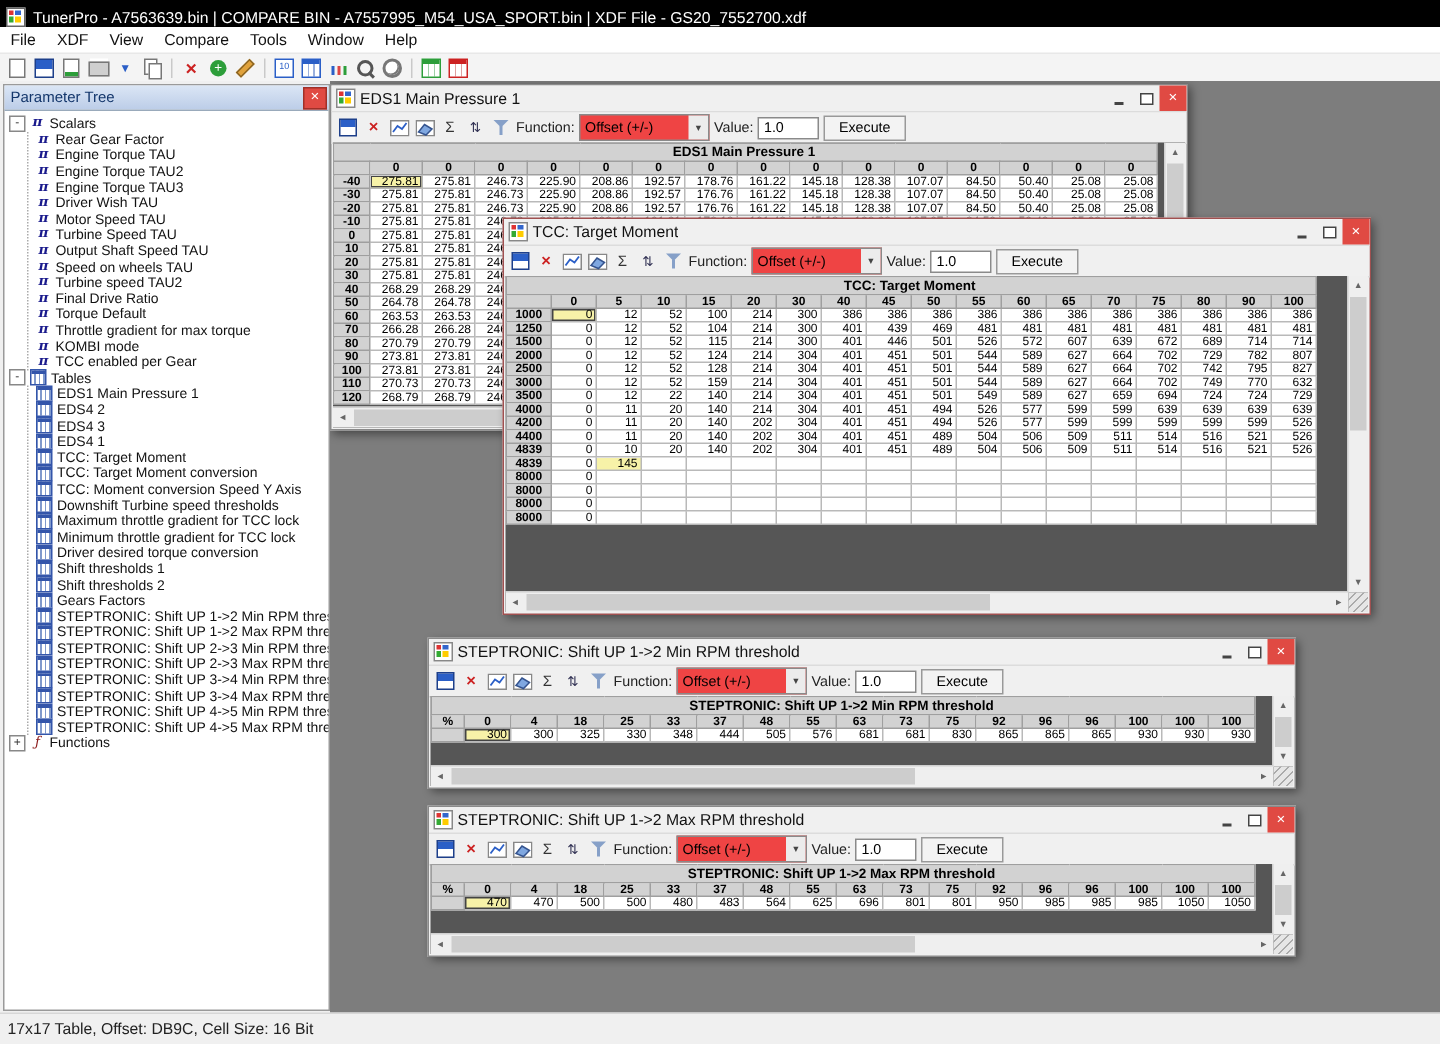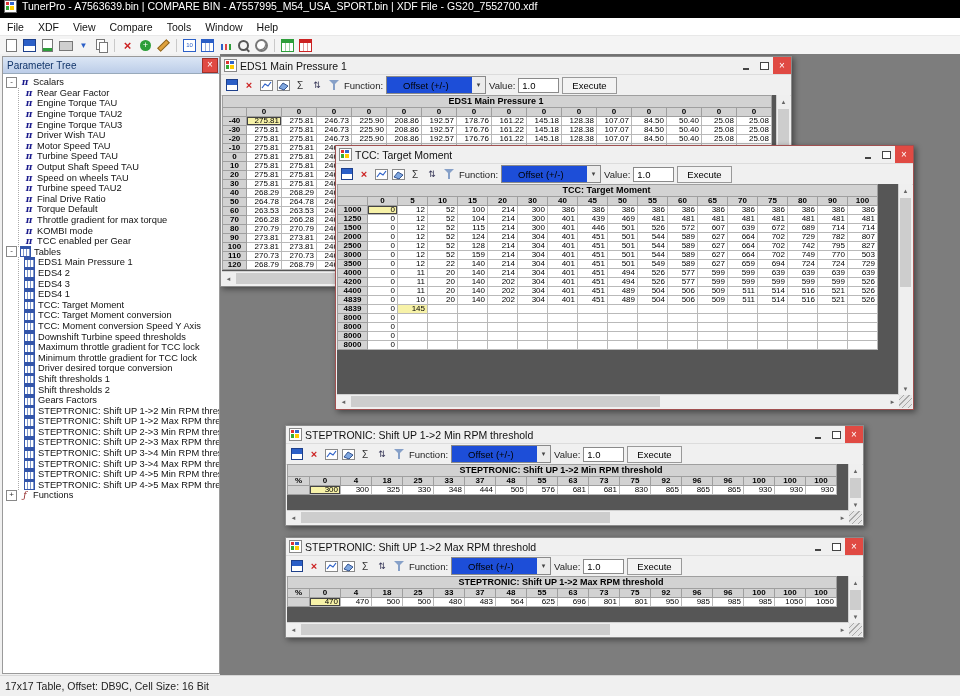--- a/index.html
+++ b/index.html
@@ -1,19 +1,19 @@
 <!DOCTYPE html>
 <html><head>
 <meta charset="utf-8">
 <style>
   html,body{margin:0;padding:0;background:#444;}
   .app{position:relative;width:960px;height:696px;background:#f0f0f0;overflow:hidden;
        font-family:"Liberation Sans",sans-serif;-webkit-font-smoothing:antialiased;}
   
-  .titlebar{height:18px;background:#000;color:#fff;display:flex;align-items:flex-start;gap:5px;
+  .titlebar{height:18px;background:#000;color:#fff;display:flex;align-items:flex-end;gap:5px;
             padding-left:4px;font-size:10.5px;}
   .app-icon{width:11px;height:11px;border:1px solid #666;background:
     linear-gradient(#d33 0 0) 1px 1px/3px 3px no-repeat,
     linear-gradient(#36c 0 0) 5px 1px/4px 3px no-repeat,
     linear-gradient(#3a3 0 0) 1px 5px/3px 4px no-repeat,
     linear-gradient(#fc0 0 0) 5px 5px/4px 4px no-repeat,#fff;flex:none;}
   .menubar{height:17px;background:#fff;display:flex;align-items:flex-start;font-size:10.5px;border-bottom:1px solid #e8e8e8;}
   .menubar span{padding:0 7px;height:100%;display:flex;align-items:center;color:#111;}
   .toolbar{height:19px;background:#f4f4f4;border-bottom:1px solid #ddd;display:flex;align-items:center;padding-left:3px;gap:1px;}
   .tsep{width:1px;height:13px;background:#c9c9c9;margin:0 3px;}
@@ -81,21 +81,21 @@
   .maxgl{width:7px;height:6px;border:1px solid #444;background:#fff;}
   .ctoolbar{height:20px;display:flex;align-items:center;gap:3px;padding:0 4px;background:#f0f0f0;border-bottom:1px solid #dadada;font-size:9.5px;}
   .ci{width:14px;height:13px;display:inline-flex;align-items:center;justify-content:center;position:relative;flex:none;}
   .ci-save::after{content:'';width:10px;height:10px;border:1px solid #1d3f8a;background:linear-gradient(180deg,#2b5fc7 0 5px,#fff 5px);}
   .ci-x{color:#c22;font-weight:bold;font-size:11px;}
   .ci-sum{font-size:10px;color:#333;}
   .ci-sort{font-size:9px;color:#335;}
   .ci-filter::before{content:'';position:absolute;top:1px;left:2px;border-left:5px solid transparent;border-right:5px solid transparent;border-top:5px solid #86a0c8;}
   .ci-filter::after{content:'';position:absolute;top:5px;left:6px;width:2px;height:6px;background:#86a0c8;}
   .flabel{color:#222;flex:none;}
-  .fselect{width:82px;height:16px;border:1px solid #8a8a8a;background:#1d4ed8;font-size:9.5px;display:flex;align-items:center;padding-left:16px;flex:none;}
+  .fselect{width:82px;height:16px;border:1px solid #8a8a8a;background:#ef4444;font-size:9.5px;display:flex;align-items:center;padding-left:3px;flex:none;}
   .vinput{width:36px;height:13px;border:1px solid #8a8a8a;font-size:9.5px;font-family:"Liberation Sans",sans-serif;padding:0 0 0 3px;flex:none;}
   .execbtn{height:17px;border:1px solid #999;background:#f3f3f3;font-size:9.5px;font-family:"Liberation Sans",sans-serif;padding:0 9px;flex:none;}
   
   .garea{position:absolute;top:38px;left:1px;right:1px;bottom:1px;background:#565656;overflow:hidden;}
   .grid-host{position:absolute;top:0;left:0;}
   table.grid{border-collapse:collapse;table-layout:fixed;background:#fff;}
   .grid td{border:1px solid #b9b9b9;height:8px;line-height:8px;font-size:8px;padding:0 2px 0 0;
            text-align:right;white-space:nowrap;overflow:hidden;color:#000;}
   .grid .gh{background:#d2d2d2;border-color:#9f9f9f;text-align:center;font-weight:bold;padding:0;}
   .grid .gt{background:#d2d2d2;border-color:#9f9f9f;font-weight:bold;text-align:center;font-size:9px;height:11px;line-height:11px;}
@@ -943,21 +943,21 @@
                     <td class="gd">401</td>
                     <td class="gd">451</td>
                     <td class="gd">501</td>
                     <td class="gd">544</td>
                     <td class="gd">589</td>
                     <td class="gd">627</td>
                     <td class="gd">664</td>
                     <td class="gd">702</td>
                     <td class="gd">749</td>
                     <td class="gd">770</td>
-                    <td class="gd">503</td>
+                    <td class="gd">632</td>
                   </tr>
                   <tr>
                     <td class="gh">3500</td>
                     <td class="gd">0</td>
                     <td class="gd">12</td>
                     <td class="gd">22</td>
                     <td class="gd">140</td>
                     <td class="gd">214</td>
                     <td class="gd">304</td>
                     <td class="gd">401</td>

